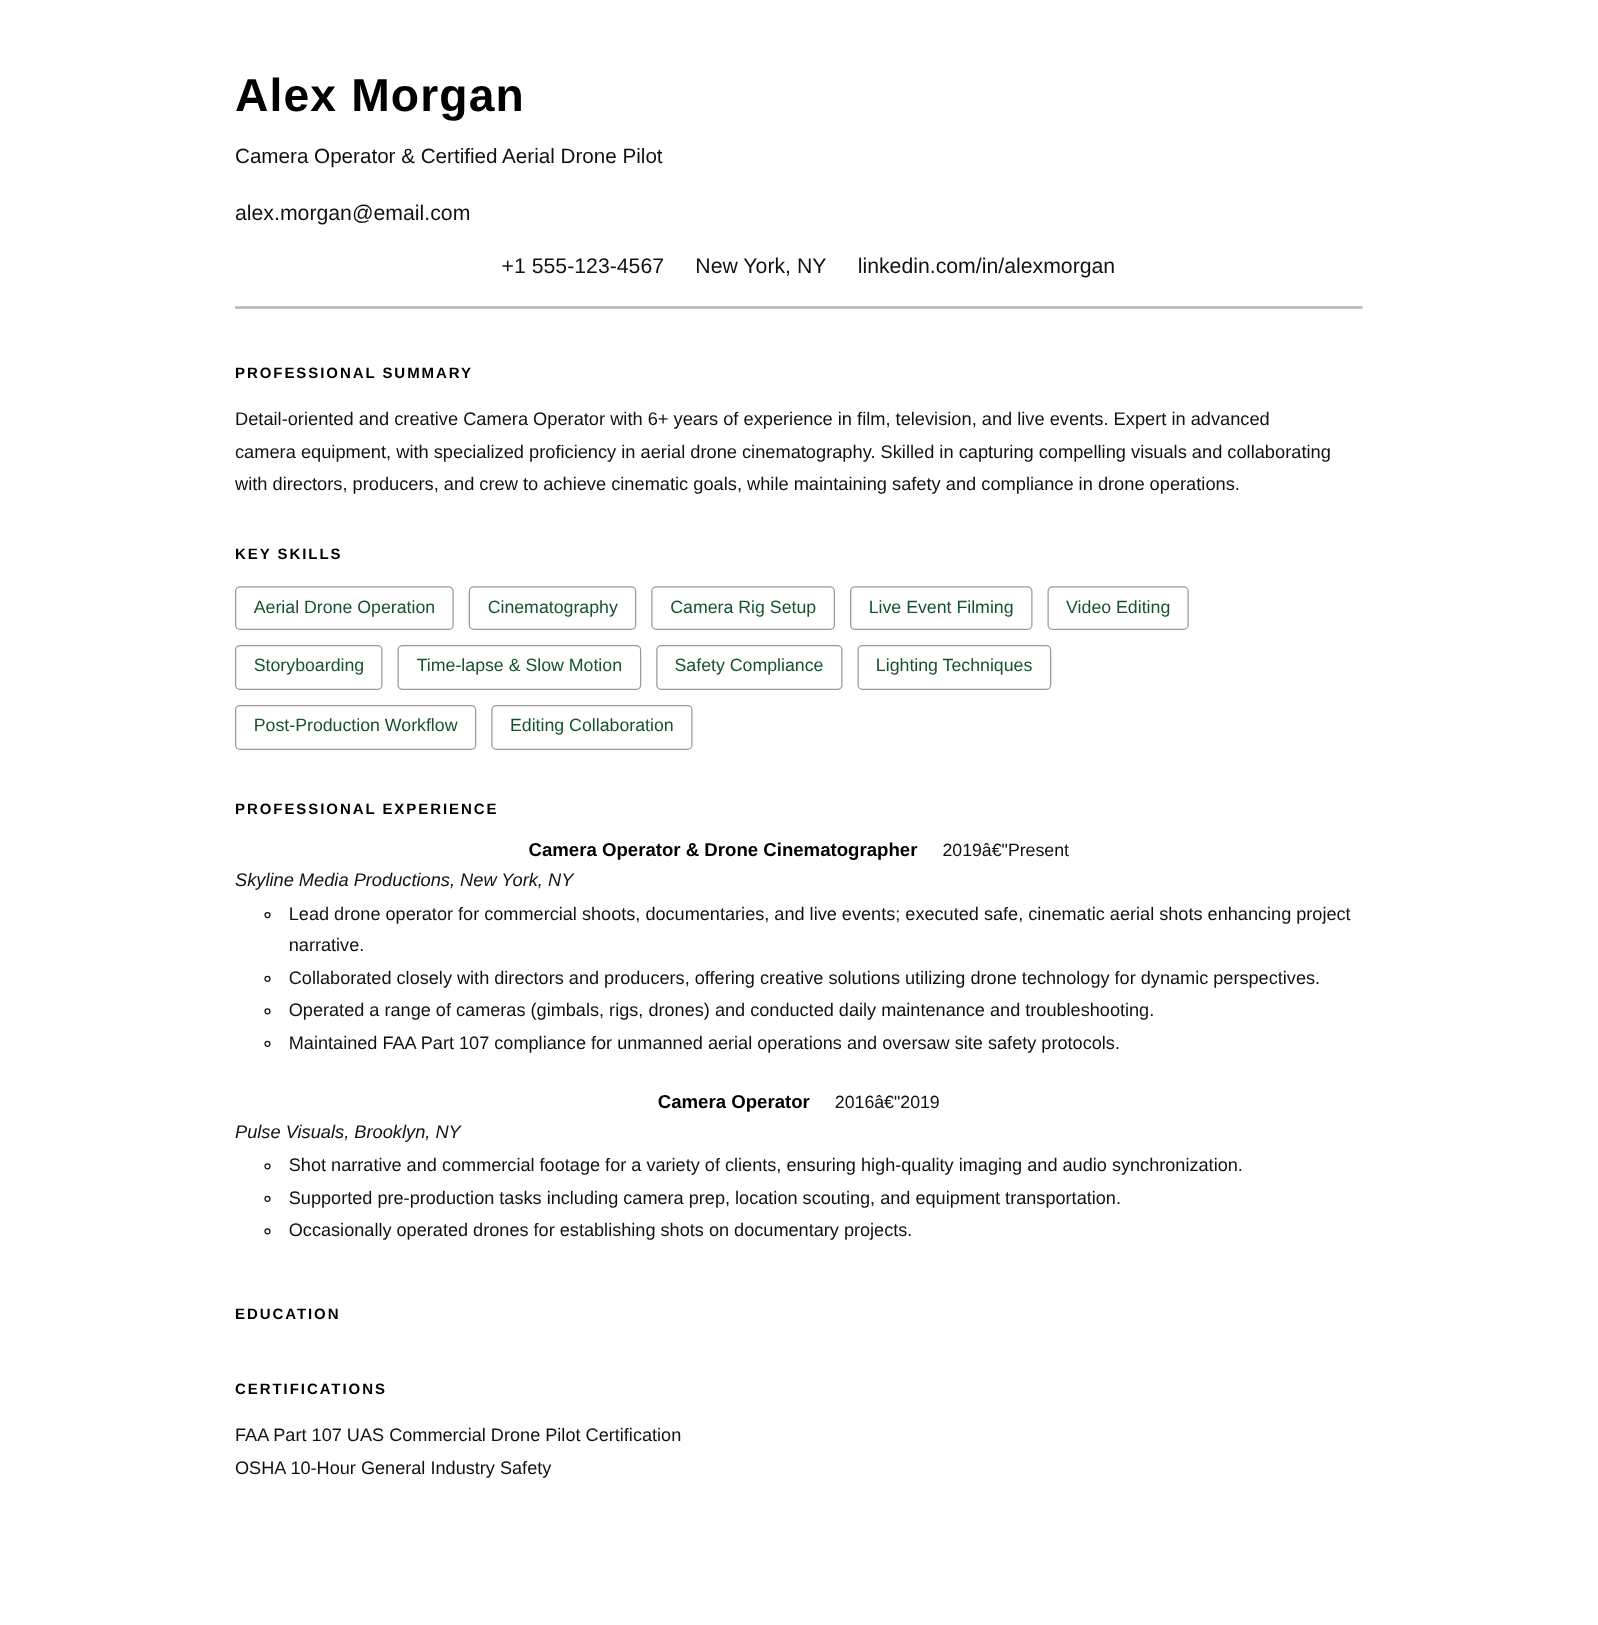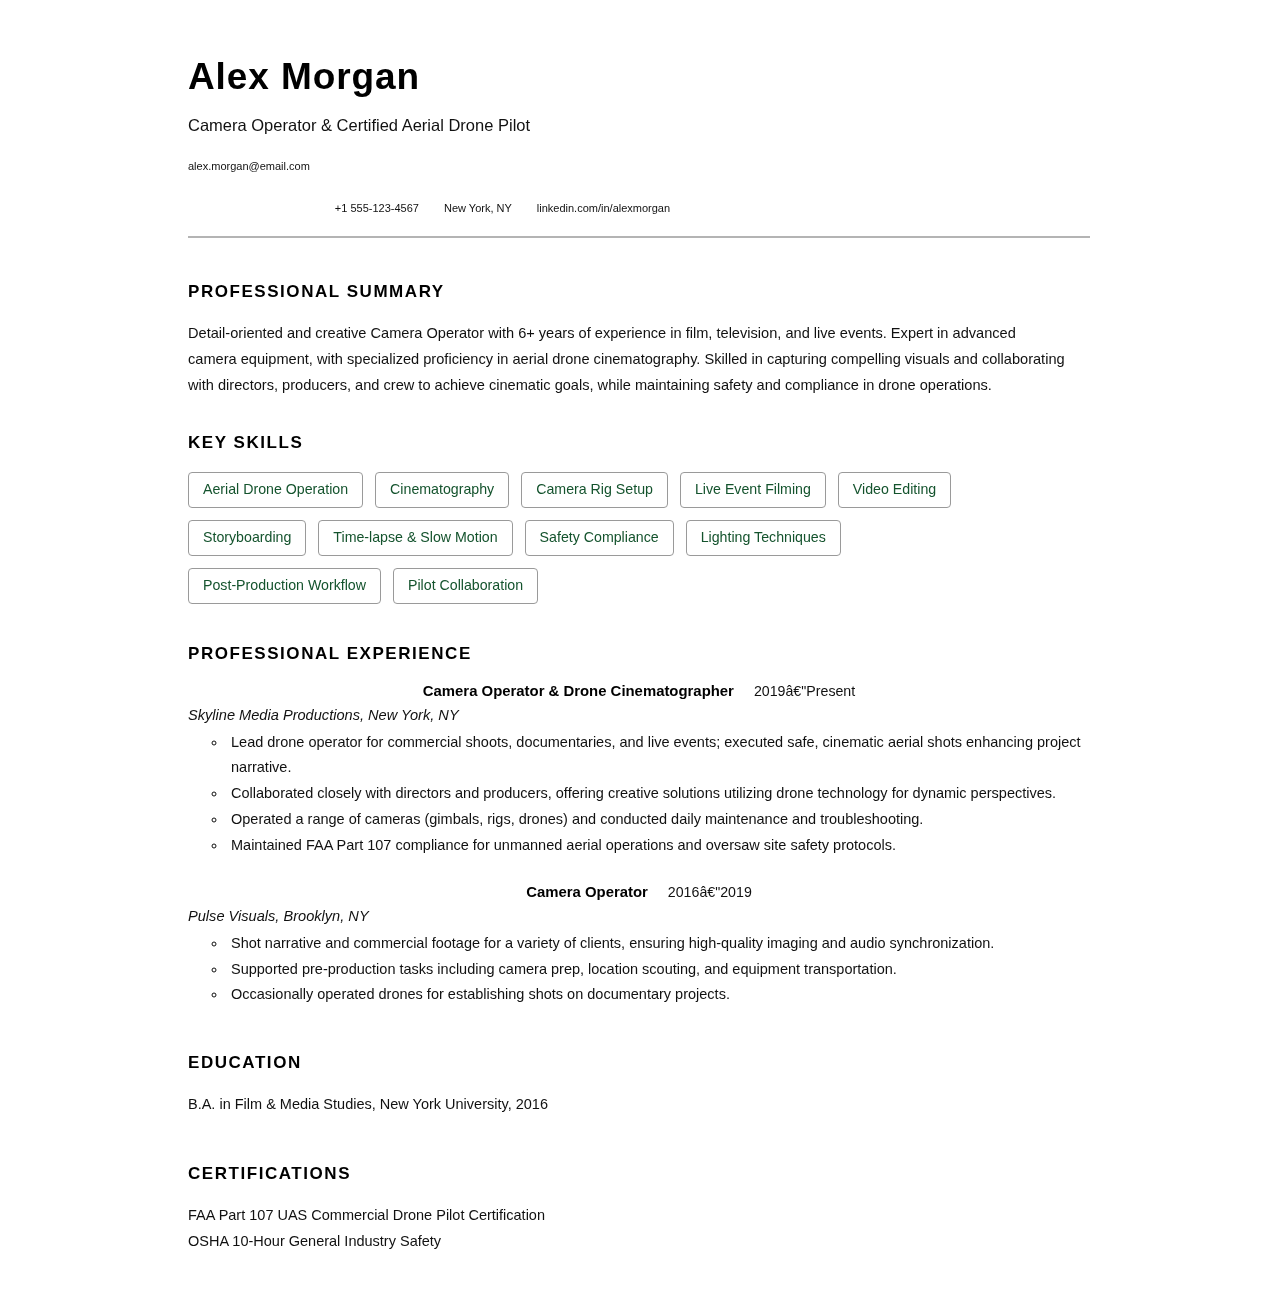--- a/index.html
+++ b/index.html
@@ -33,41 +33,41 @@
     color: #000;
   }
   .headline {
     font-size: 16.5px;
     font-weight: normal;
     line-height: 1.3;
     margin: 0 0 22px 0;
     color: #111;
   }
   .contact-line {
-    font-size: 11px;
+    font-size: 17px;
     line-height: 1.4;
     color: #111;
     margin: 0 0 20px 0;
     display: flex;
     flex-wrap: wrap;
   }
   .contact-item { white-space: nowrap; }
   .contact-item + .contact-item { margin-left: 25px; margin-top: 42px; }
 
   .rule {
     border: 0;
     border-top: 2px solid #b4b4b4;
     margin: 0 0 44px 0;
     width: 902px;
   }
 
   
   .section { margin: 0 0 34px 0; }
   .section-title {
-    font-size: 17px;
+    font-size: 12px;
     font-weight: bold;
     letter-spacing: 1.55px;
     text-transform: uppercase;
     margin: 0 0 19px 0;
     color: #000;
   }
   .summary-text {
     font-size: 14.6px;
     line-height: 1.78;
     margin: 0;
@@ -175,21 +175,21 @@
           <span class="skill-chip">Aerial Drone Operation</span>
           <span class="skill-chip">Cinematography</span>
           <span class="skill-chip">Camera Rig Setup</span>
           <span class="skill-chip">Live Event Filming</span>
           <span class="skill-chip">Video Editing</span>
           <span class="skill-chip">Storyboarding</span>
           <span class="skill-chip">Time-lapse &amp; Slow Motion</span>
           <span class="skill-chip">Safety Compliance</span>
           <span class="skill-chip">Lighting Techniques</span>
           <span class="skill-chip">Post-Production Workflow</span>
-          <span class="skill-chip">Pilot Collaboration</span>
+          <span class="skill-chip">Editing Collaboration</span>
         </div>
     </div>
 
     <div class="section section-experience">
       <div class="section-title">PROFESSIONAL EXPERIENCE</div>
       <div id="experience-list">
           <div class="job">
             <div class="job-head">
               <div class="job-title">Camera Operator &amp; Drone Cinematographer</div>
               <div class="job-dates">2019â€"Present</div>
@@ -212,23 +212,20 @@
               <li>Shot narrative and commercial footage for a variety of clients, ensuring high-quality imaging and audio synchronization.</li>
               <li>Supported pre-production tasks including camera prep, location scouting, and equipment transportation.</li>
               <li>Occasionally operated drones for establishing shots on documentary projects.</li>
             </ul>
           </div>
         </div>
     </div>
 
     <div class="section section-education">
       <div class="section-title">EDUCATION</div>
-      <div id="education-list">
-          <div class="plain-line">B.A. in Film &amp; Media Studies, New York University, 2016</div>
-        </div>
     </div>
 
     <div class="section section-certifications">
       <div class="section-title">CERTIFICATIONS</div>
       <div id="certifications-list">
           <div class="plain-line">FAA Part 107 UAS Commercial Drone Pilot Certification</div>
           <div class="plain-line">OSHA 10-Hour General Industry Safety</div>
         </div>
     </div>
 

